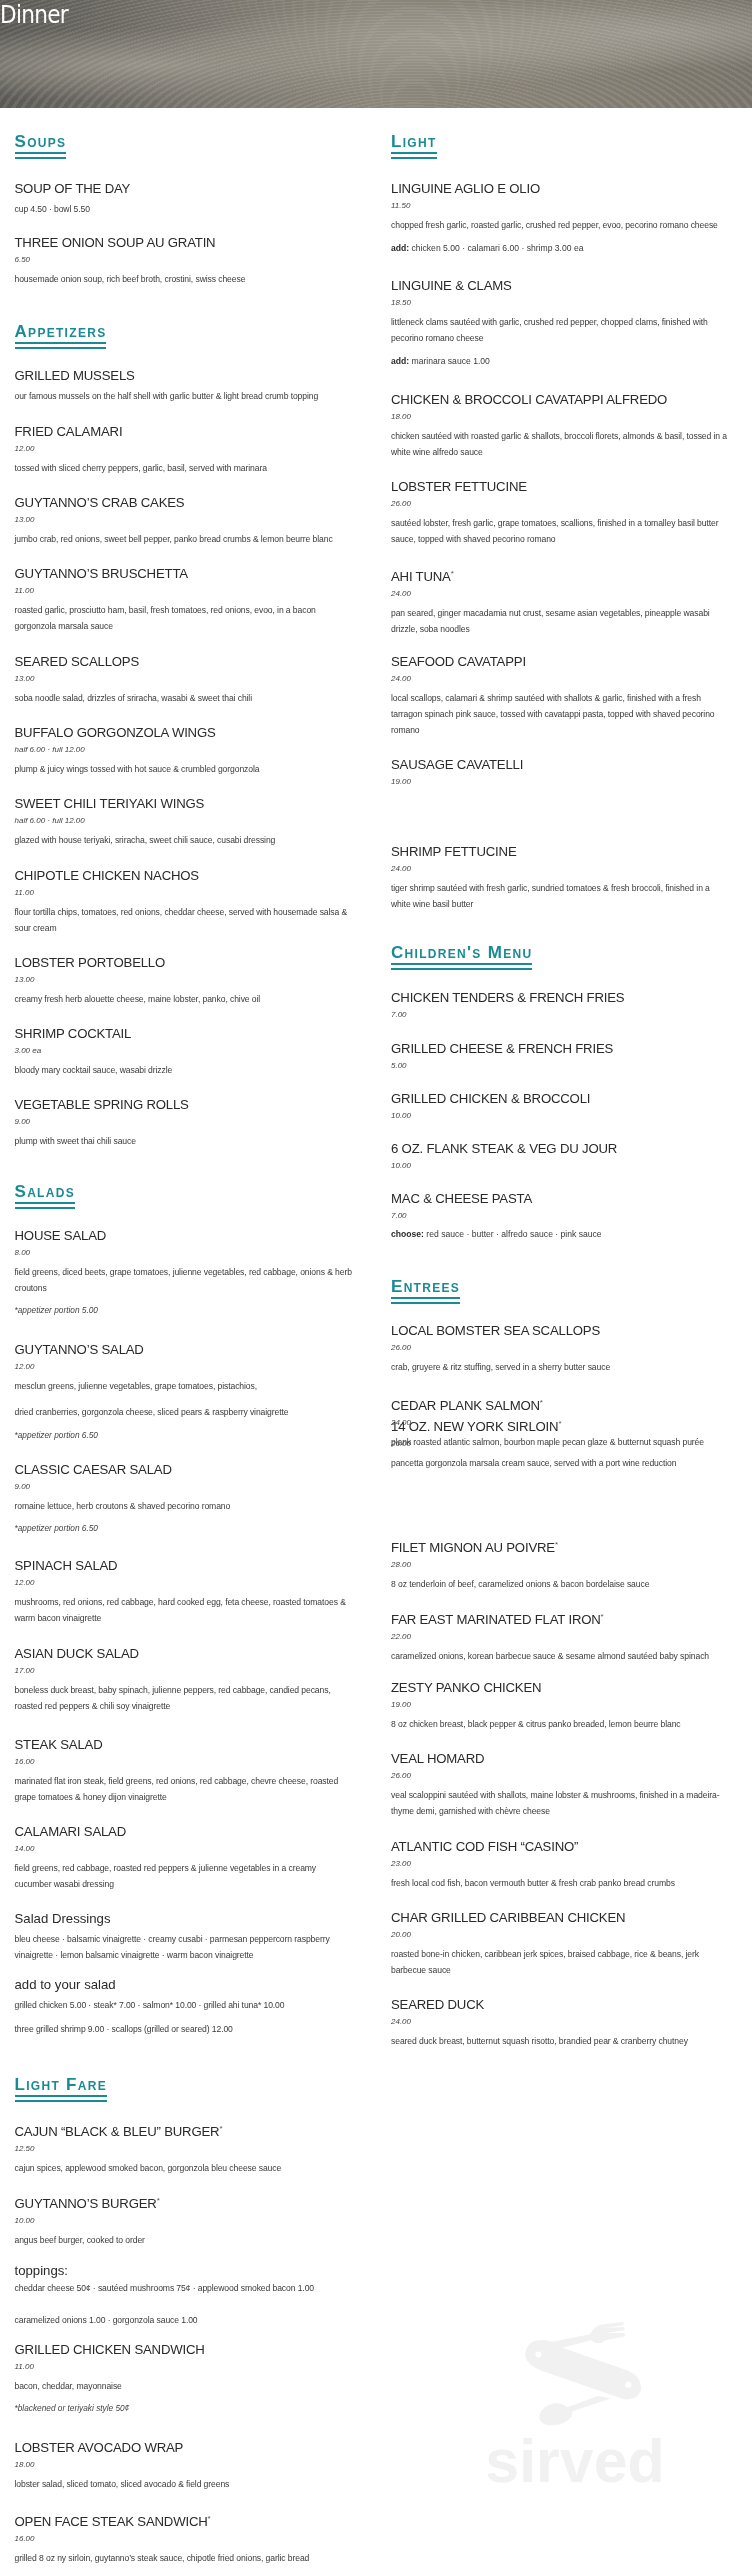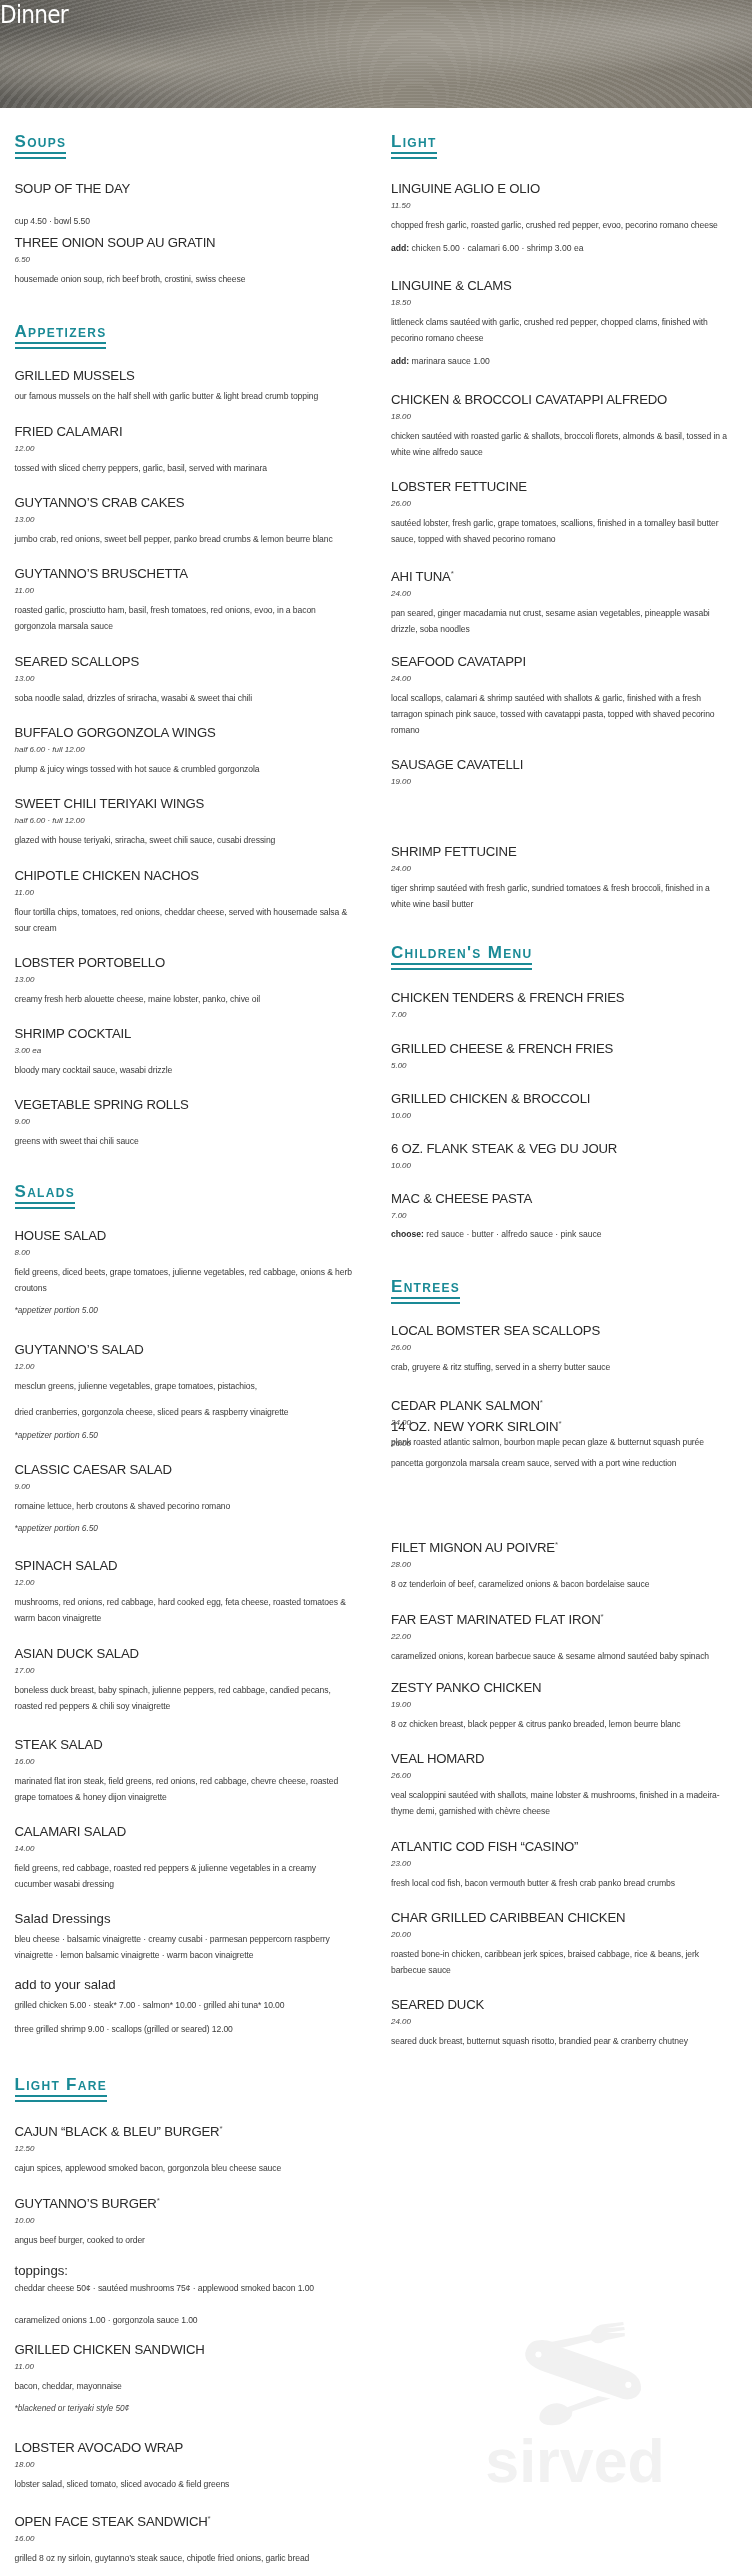--- a/index.html
+++ b/index.html
@@ -66,21 +66,21 @@
 
 <div class="columns">
 
   <div class="col left">
 
     <div class="section" style="top:24px">
       <div class="section-title">Soups</div>
     </div>
     <div class="item" style="top:73px">
       <div class="item-name">SOUP OF THE DAY</div>
-      <div class="item-desc" style="margin-top:16px">cup  4.50  ·  bowl 5.50</div>
+      <div class="item-desc" style="margin-top:4px">cup  4.50  ·  bowl 5.50</div>
     </div>
     <div class="item" style="top:127px">
       <div class="item-name">THREE ONION SOUP AU GRATIN</div>
       <div class="item-price">6.50</div>
       <div class="item-desc">housemade onion soup, rich beef broth, crostini, swiss cheese</div>
     </div>
 
     <div class="section" style="top:214px">
       <div class="section-title">Appetizers</div>
     </div>
@@ -129,21 +129,21 @@
       <div class="item-desc">creamy fresh herb alouette cheese, maine lobster, panko, chive oil</div>
     </div>
     <div class="item" style="top:918px">
       <div class="item-name">SHRIMP COCKTAIL</div>
       <div class="item-price">3.00 ea</div>
       <div class="item-desc">bloody mary cocktail sauce, wasabi drizzle</div>
     </div>
     <div class="item" style="top:989px">
       <div class="item-name">VEGETABLE SPRING ROLLS</div>
       <div class="item-price">9.00</div>
-      <div class="item-desc">greens with sweet thai chili sauce</div>
+      <div class="item-desc">plump with sweet thai chili sauce</div>
     </div>
 
     <div class="section" style="top:1074px">
       <div class="section-title">Salads</div>
     </div>
     <div class="item" style="top:1120px">
       <div class="item-name">HOUSE SALAD</div>
       <div class="item-price">8.00</div>
       <div class="item-desc">field greens, diced beets, grape tomatoes, julienne vegetables, red cabbage, onions &amp; herb croutons</div>
       <div class="item-note">*appetizer portion 5.00</div>

